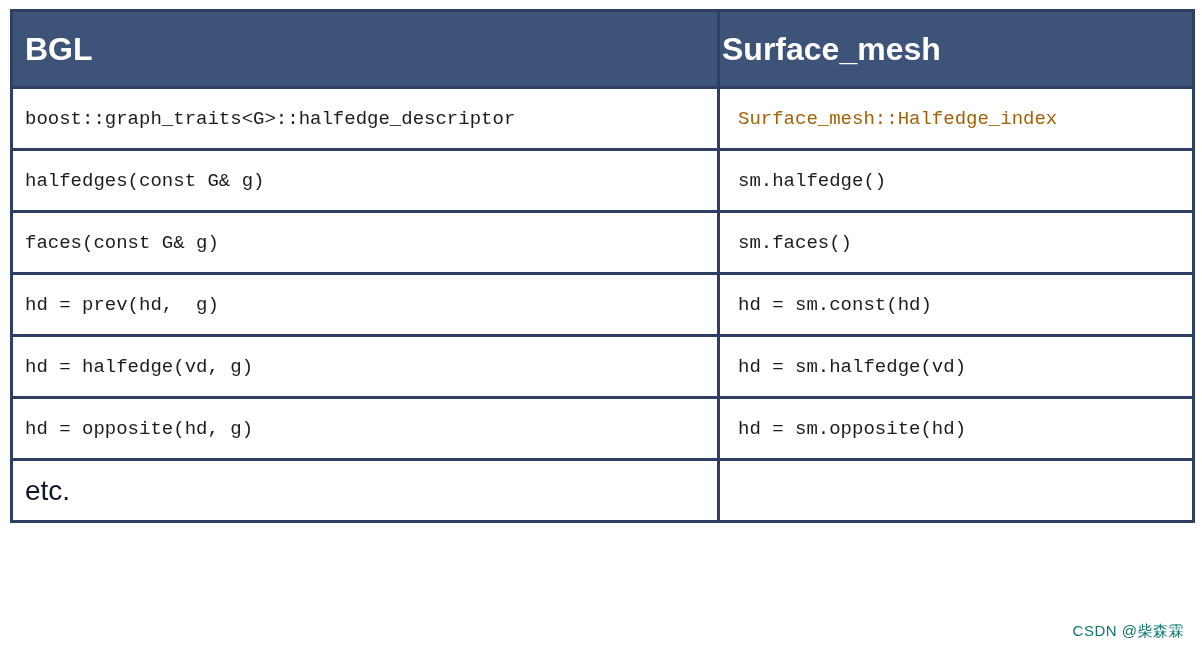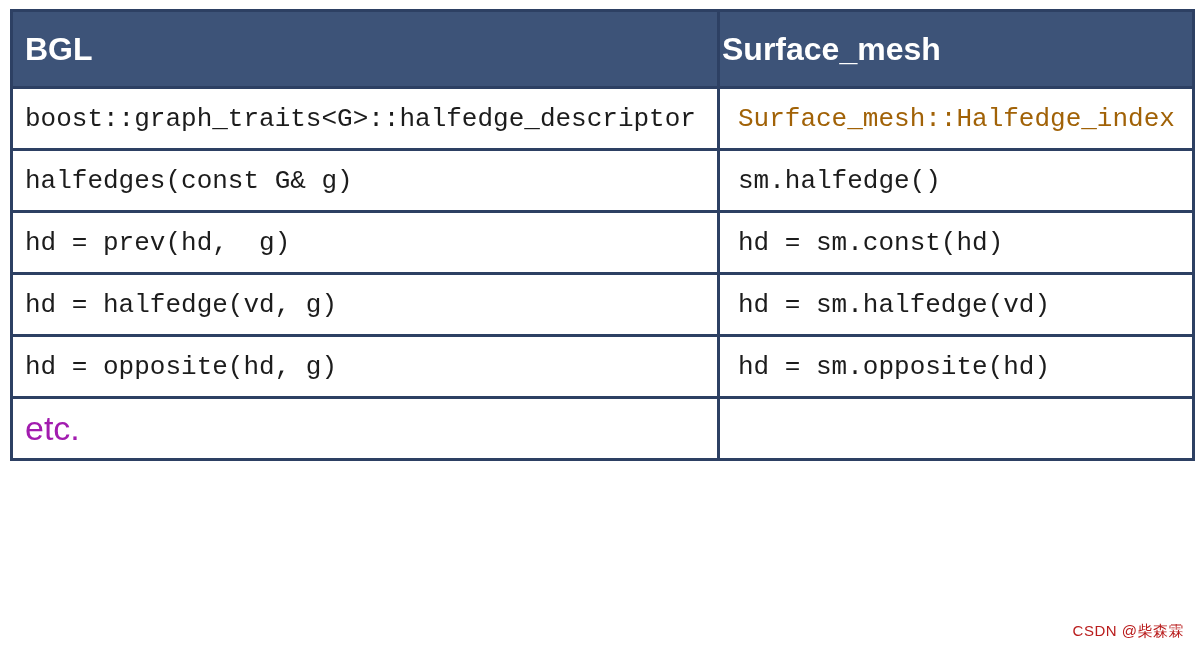--- a/index.html
+++ b/index.html
@@ -36,41 +36,41 @@
     font-weight: bold;
     font-size: 32px;
     text-align: left;
     padding-left: 12px;
   }
   th.hcell.sm-col { padding-left: 2px; }
   td.cell {
     background: #ffffff;
     color: #1c1c1c;
     font-family: "Liberation Mono", "DejaVu Sans Mono", monospace;
-    font-size: 26px;
+    font-size: 19px;
     padding-left: 12px;
   }
   td.cell.sm-col { padding-left: 18px; }
   td.cell.etc {
     font-family: "Liberation Sans", sans-serif;
-    font-size: 34px;
-    color: #a21caf;
+    font-size: 28px;
+    color: #0f172a;
   }
   a.sm-link {
     color: #a16207;
     text-decoration: none;
     cursor: pointer;
   }
   .watermark {
     position: absolute;
     right: 18px;
     bottom: 12px;
     font-family: "Liberation Sans", sans-serif;
     font-size: 15px;
-    color: #b91c1c;
+    color: #0f766e;
     letter-spacing: 0.5px;
   }
 </style>
 </head>
 <body>
 
 <div class="page">
   <table class="cmp">
     <colgroup>
       <col class="c-bgl">
@@ -85,20 +85,24 @@
     <tbody id="tbody">
         <tr class="body-row">
           <td class="cell bgl-col">boost::graph_traits&lt;G&gt;::halfedge_descriptor</td>
           <td class="cell sm-col"><a class="sm-link">Surface_mesh::Halfedge_index</a></td>
         </tr>
         <tr class="body-row">
           <td class="cell bgl-col">halfedges(const G&amp; g)</td>
           <td class="cell sm-col">sm.halfedge()</td>
         </tr>
         <tr class="body-row">
+          <td class="cell bgl-col">faces(const G&amp; g)</td>
+          <td class="cell sm-col">sm.faces()</td>
+        </tr>
+        <tr class="body-row">
           <td class="cell bgl-col">hd = prev(hd,  g)</td>
           <td class="cell sm-col">hd = sm.const(hd)</td>
         </tr>
         <tr class="body-row">
           <td class="cell bgl-col">hd = halfedge(vd, g)</td>
           <td class="cell sm-col">hd = sm.halfedge(vd)</td>
         </tr>
         <tr class="body-row">
           <td class="cell bgl-col">hd = opposite(hd, g)</td>
           <td class="cell sm-col">hd = sm.opposite(hd)</td>

